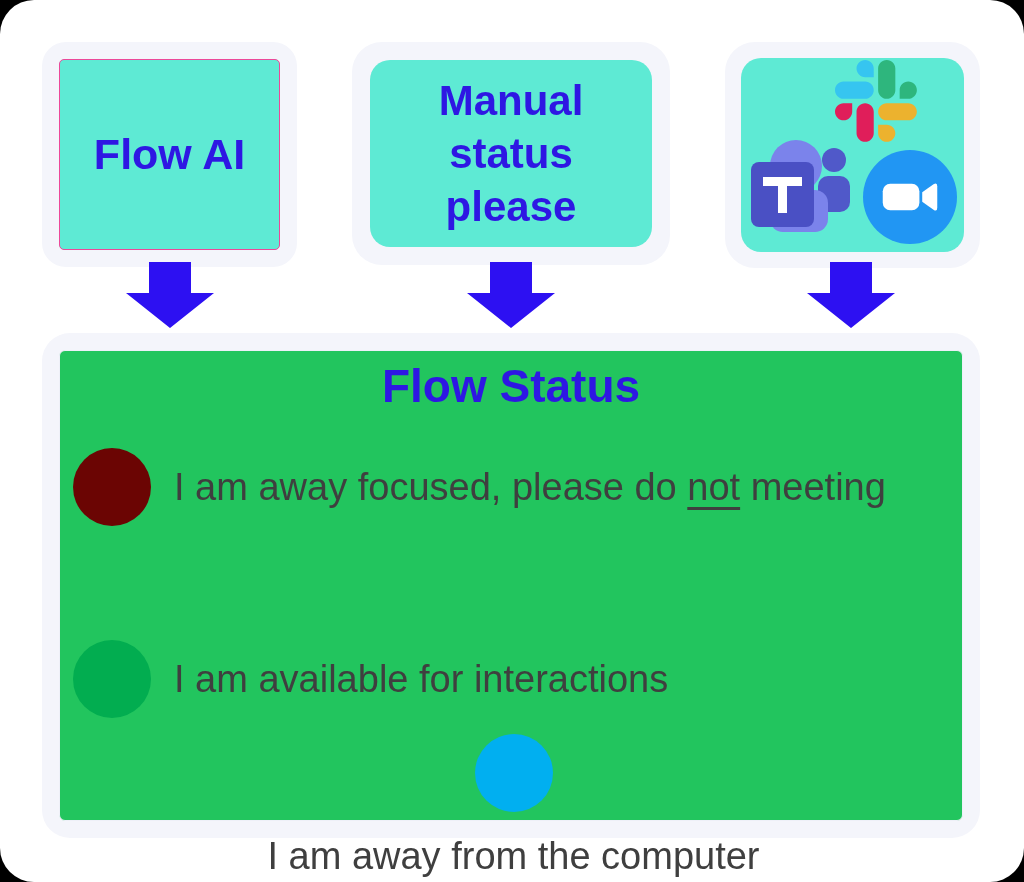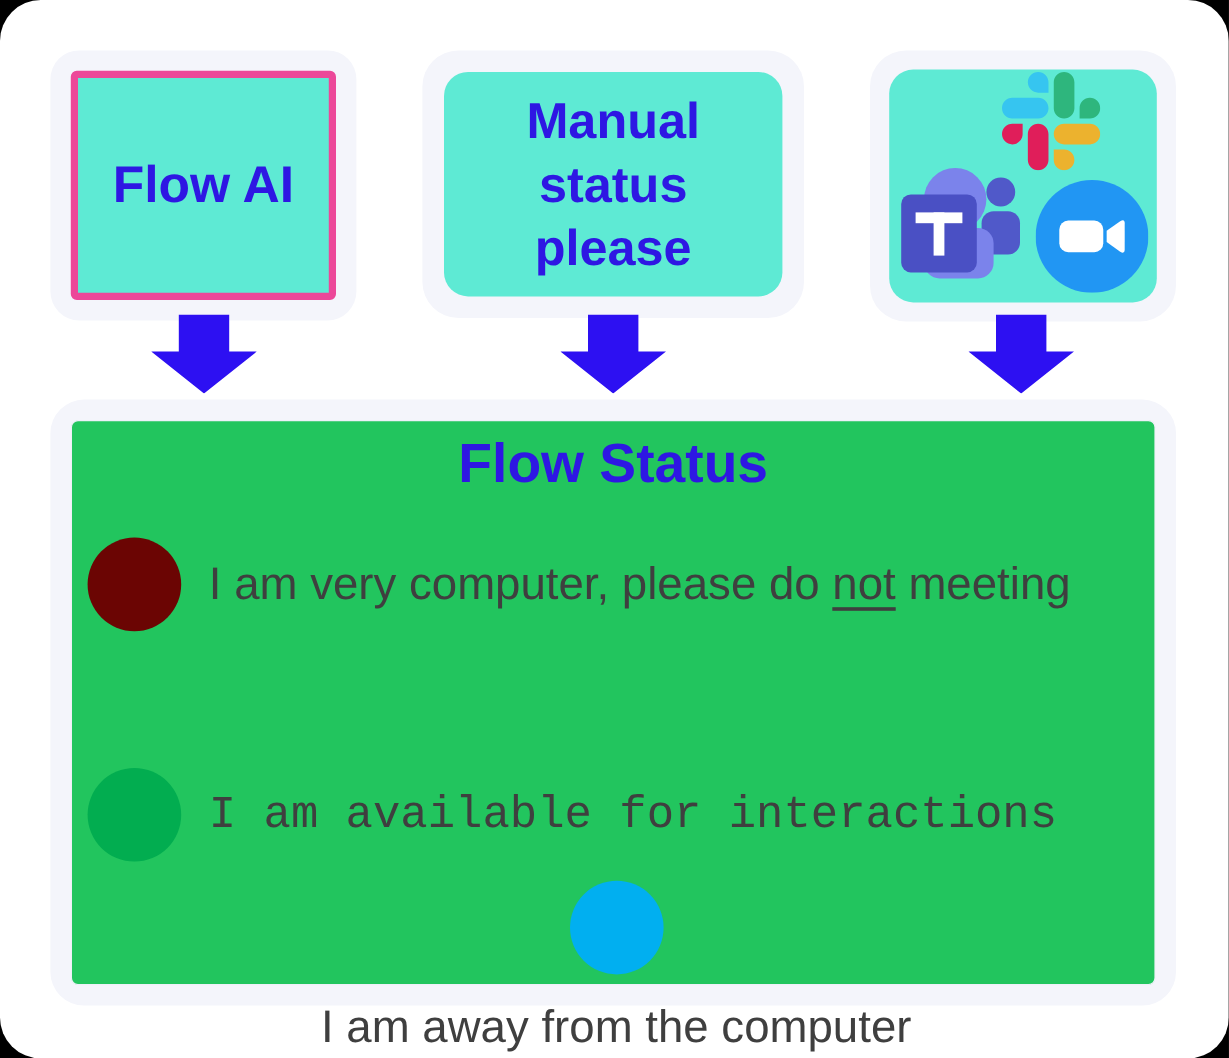--- a/index.html
+++ b/index.html
@@ -5,21 +5,21 @@
   html,body{margin:0;padding:0;background:#000;}
   #canvas{
     position:relative;width:1024px;height:882px;background:#fff;
     border-radius:34px;overflow:hidden;
     font-family:"Liberation Sans",sans-serif;
   }
   .src-box{position:absolute;background:#f4f5fb;box-sizing:border-box;}
   .src-inner{width:100%;height:100%;background:#5eead4;display:flex;
     align-items:center;justify-content:center;box-sizing:border-box;}
   #box-flow-ai{left:42px;top:42px;width:255px;height:225px;border-radius:24px;padding:17px;}
-  #box-flow-ai .src-inner{border-radius:5px;border:6px solid #ec4899;}
+  #box-flow-ai .src-inner{border-radius:5px;border:1px solid #ec4899;}
   #box-manual{left:352px;top:42px;width:318px;height:223px;border-radius:30px;padding:18px;}
   #box-manual .src-inner{border-radius:20px;flex-direction:column;}
   #box-apps{left:725px;top:42px;width:255px;height:226px;border-radius:30px;padding:16px;}
   #box-apps .src-inner{border-radius:20px;position:relative;}
   .box-label{font-weight:bold;font-size:43px;color:#2e17e3;}
   .manual-line{font-weight:bold;font-size:42px;line-height:53px;color:#2e17e3;text-align:center;}
   .app-icon{position:absolute;}
   #slack-icon{left:94px;top:2px;}
   #teams-icon{left:5px;top:76px;}
   #zoom-icon{left:122px;top:92px;}
@@ -28,21 +28,21 @@
   #arrow-2{left:467px;}
   #arrow-3{left:807px;}
   #status-box{position:absolute;left:42px;top:333px;width:938px;height:505px;
     background:#f4f5fb;border-radius:28px;padding:17px;box-sizing:border-box;}
   #status-inner{position:relative;width:100%;height:100%;background:#22c55e;
     border-radius:6px;border:1px solid #eef0f8;box-sizing:border-box;}
   .panel-title{position:absolute;top:8px;left:0;width:100%;text-align:center;
     font-size:46px;font-weight:bold;color:#2e17e3;}
   .status-row{position:absolute;left:13px;right:8px;height:82px;
     display:flex;align-items:center;gap:23px;}
-  #row-0{top:95px;} #row-1{top:191px;} #row-2{top:287px;font-family:Liberation Mono, monospace;} #row-3{top:383px;flex-direction:column;}
+  #row-0{top:95px;} #row-1{top:191px;} #row-2{top:287px;} #row-3{top:383px;flex-direction:column;}
   .status-dot{width:78px;height:78px;border-radius:50%;flex:none;}
   .status-text{font-size:38px;color:#3f3f3f;white-space:nowrap;}
   .u{text-decoration:underline;text-decoration-thickness:3px;text-underline-offset:7px;}
 </style>
 </head>
 <body>
 
 <div id="canvas">
 
   <div class="src-box" id="box-flow-ai">
@@ -97,21 +97,21 @@
   <svg class="down-arrow" id="arrow-3" viewBox="0 0 88 66">
     <polygon fill="#2d10f2" points="23,0 65,0 65,31 88,31 44,66 0,31 23,31"></polygon>
   </svg>
 
   <div id="status-box">
     <div id="status-inner">
       <div class="panel-title" style="color: rgb(46, 23, 227);">Flow Status</div>
 
       <div class="status-row" id="row-0">
         <div class="status-dot" style="background: rgb(107, 5, 3);"></div>
-        <div class="status-text"><span>I am very computer, please do </span><span class="u">not</span><span> meeting</span></div>
+        <div class="status-text"><span>I am away focused, please do </span><span class="u">not</span><span> meeting</span></div>
       </div>
 
 
       <div class="status-row" id="row-2">
         <div class="status-dot" style="background: rgb(2, 173, 80);"></div>
         <div class="status-text"><span>I am available for interactions</span><span class="u"></span><span></span></div>
       </div>
 
       <div class="status-row" id="row-3">
         <div class="status-dot" style="background: rgb(1, 175, 240);"></div>

